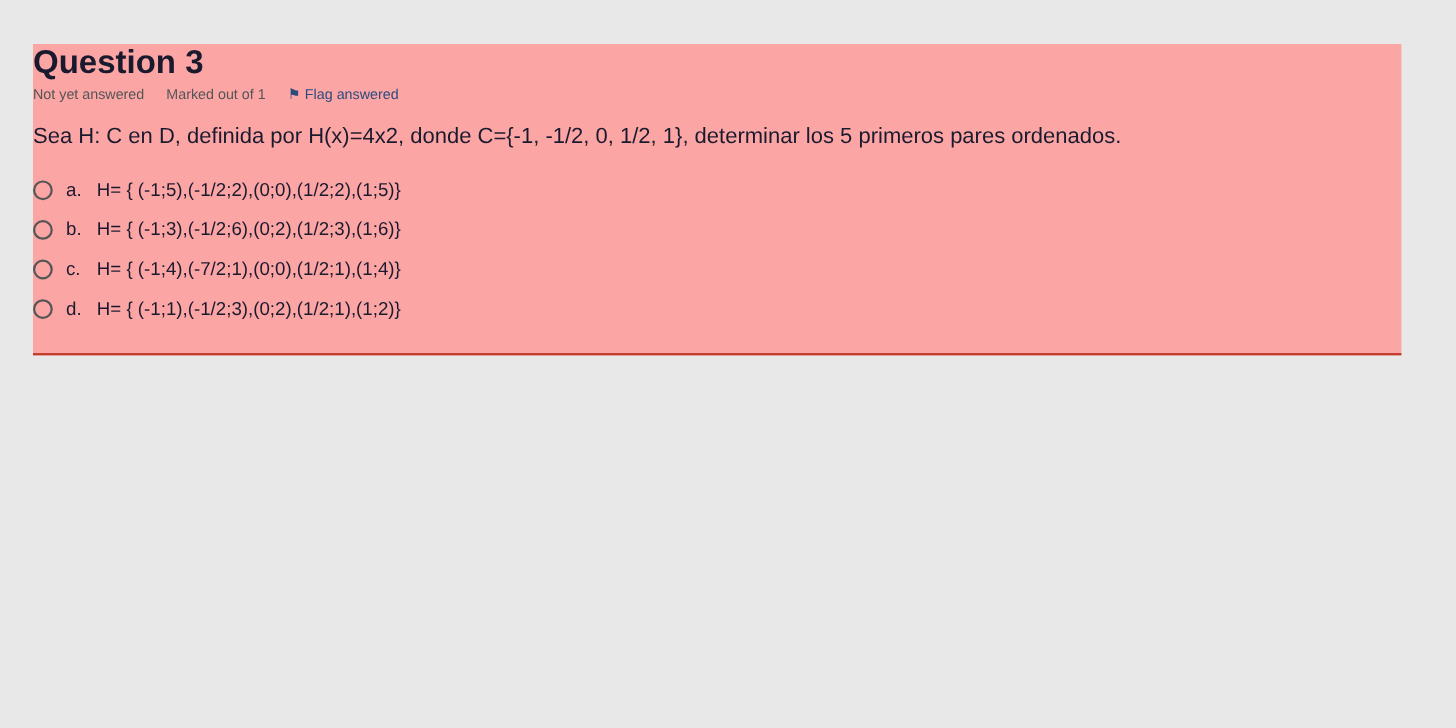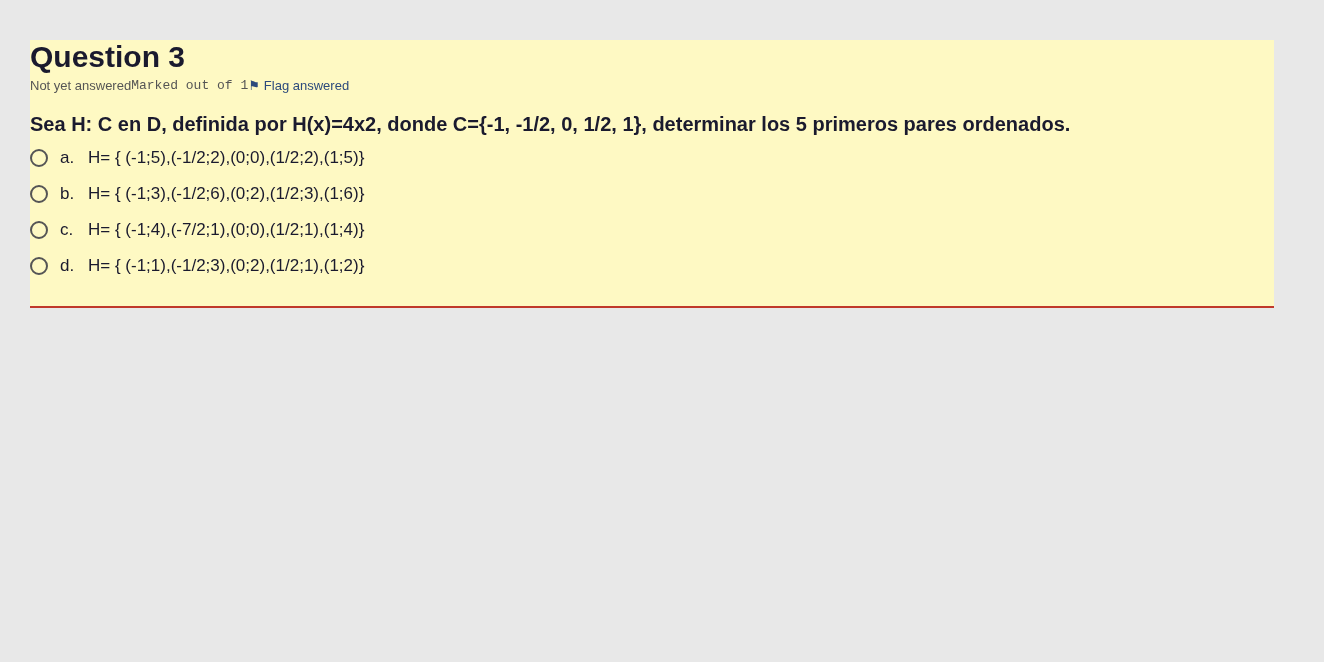--- a/index.html
+++ b/index.html
@@ -10,67 +10,67 @@
 
     body {
       background-color: #e8e8e8;
       font-family: Arial, sans-serif;
       width: 1324px;
       min-height: 662px;
       padding: 40px 50px 40px 30px;
     }
 
     .question-container {
-      background-color: #fef9c3;
+      background-color: #fca5a5;
       max-width: 1260px;
     }
 
     .question-title {
       font-size: 30px;
       font-weight: bold;
       color: #1a1a2e;
       margin-bottom: 4px;
     }
 
     .question-meta {
       display: flex;
       align-items: center;
+      gap: 20px;
       margin-bottom: 16px;
       font-size: 13px;
       color: #555;
     }
 
     .meta-not-answered {
       color: #555;
     }
 
     .meta-marked {
       color: #555;
-      font-family: Liberation Mono, monospace;
     }
 
     .meta-flag {
       color: #2c4a7c;
       cursor: pointer;
       display: flex;
       align-items: center;
       gap: 4px;
     }
 
     .meta-flag::before {
       content: '⚑';
       font-size: 13px;
     }
 
     .question-text {
       font-size: 20px;
       color: #1a1a2e;
-      font-weight: 700;
+      font-weight: 400;
       line-height: 1.5;
-      margin-bottom: 9px;
+      margin-bottom: 24px;
     }
 
     .options-list {
       list-style: none;
       display: flex;
       flex-direction: column;
       gap: 16px;
       margin-bottom: 30px;
     }
 

